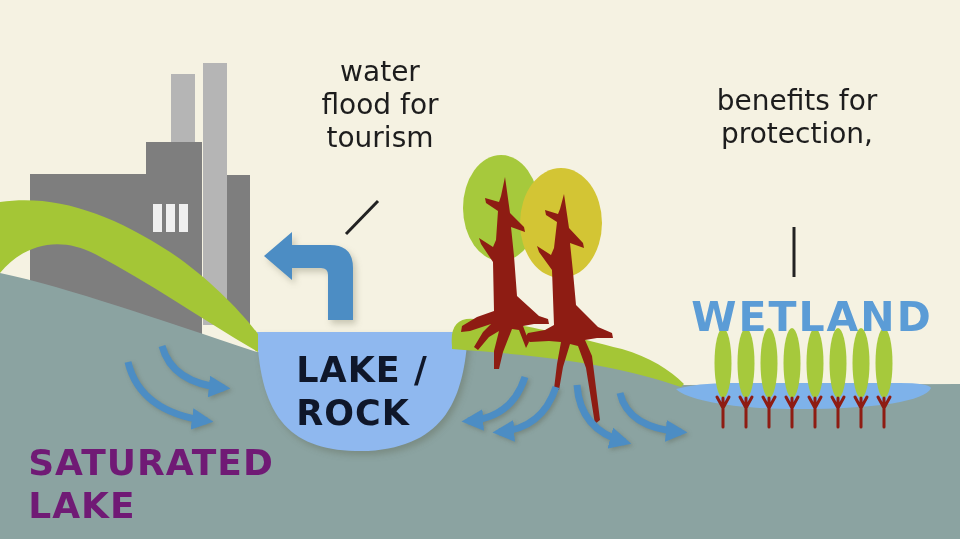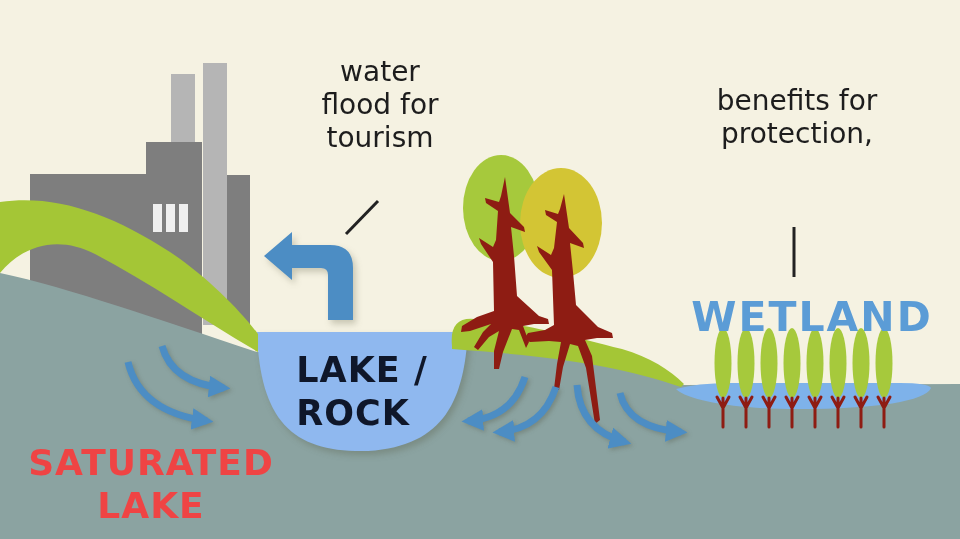--- a/index.html
+++ b/index.html
@@ -11,22 +11,22 @@
   .overlay{position:absolute;z-index:5;}
   .note{
     color:#1d1d1d;font-size:28px;line-height:33px;text-align:center;
     transform:translateX(-50%);white-space:nowrap;
   }
   .lake-label{
     color:#0f172a;font-weight:bold;font-size:35px;line-height:43px;
     text-align:left;transform:translateX(-50%);letter-spacing:1px;white-space:nowrap;
   }
   .rock-label{
-    color:#ef4444;font-weight:bold;font-size:36px;line-height:43px;
-    text-align:center;transform:translateX(-50%);letter-spacing:1px;white-space:nowrap;
+    color:#701a75;font-weight:bold;font-size:36px;line-height:43px;
+    text-align:left;transform:translateX(-50%);letter-spacing:1px;white-space:nowrap;
   }
   .wetland-label{
     color:#5b9cd6;font-weight:bold;font-size:41px;letter-spacing:2px;
     transform:translateX(-50%);white-space:nowrap;
   }
   .soft-shadow{filter:drop-shadow(3px 4px 3px rgba(70,70,45,0.25));}
   .tiny-shadow{filter:drop-shadow(2px 2px 2px rgba(70,70,45,0.28));}
 </style>
 </head>
 <body>

